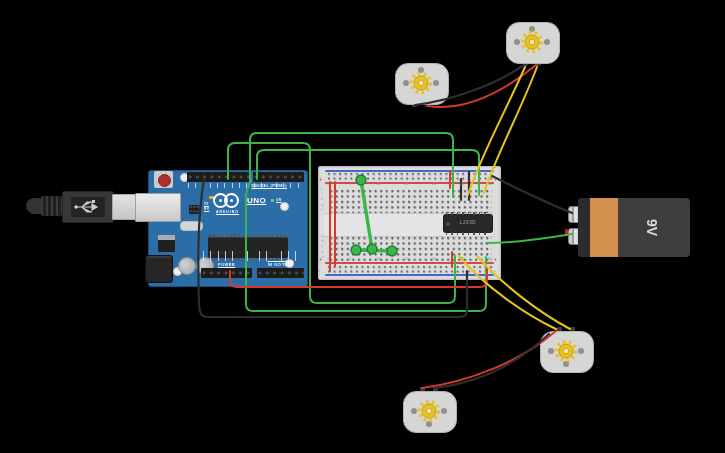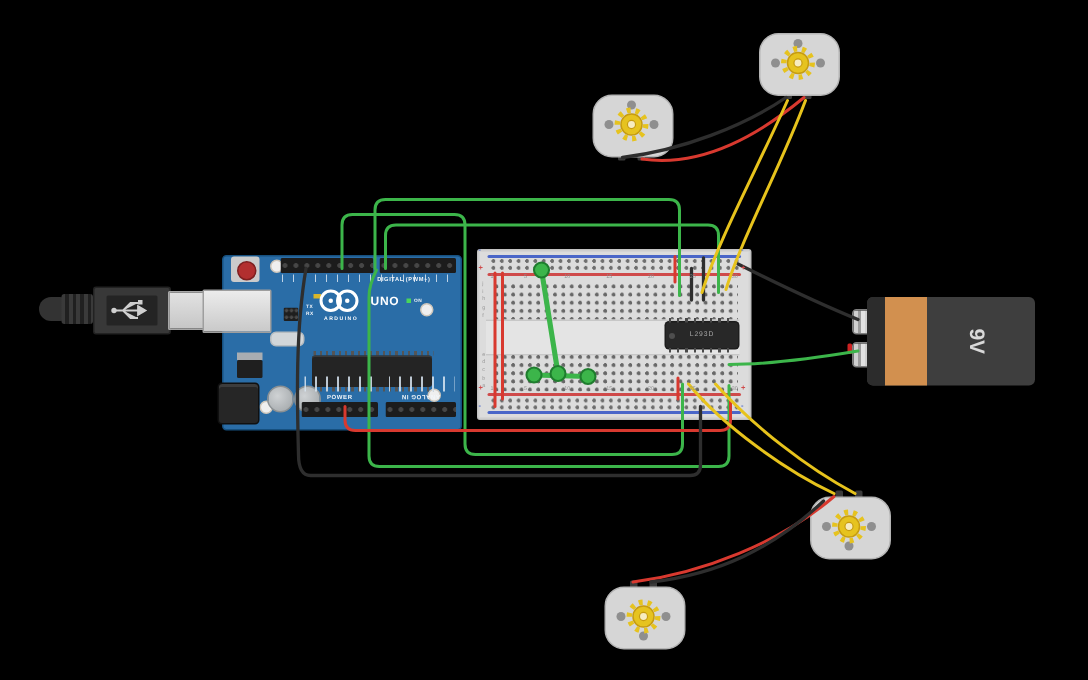--- a/index.html
+++ b/index.html
@@ -4,21 +4,21 @@
 <style>
   html,body{margin:0;padding:0;background:#000;}
   body{font-family:"Liberation Sans",sans-serif;}
   #scene{position:relative;width:725px;height:453px;background:#000;overflow:hidden;}
   .abs{position:absolute;}
   
   #arduino{left:148px;top:170px;width:158px;height:115px;background:#2a6da7;border:1px solid #16507f;border-radius:3px;}
   .hole{width:7px;height:7px;border-radius:50%;background:#efefef;border:1px solid #cfc7bb;}
   .hdr{background:#1c1c1c;background-image:radial-gradient(circle at 3px 5px,#474747 0 1.4px,transparent 1.8px);background-size:7.3px 10px;border-radius:1px;}
   .ticks{background-image:repeating-linear-gradient(90deg,#d9e6f2 0 0.9px,transparent 0.9px 7.3px);opacity:.85;}
-  .microtext{color:#f2f6fa;font-weight:bold;letter-spacing:.4px;}
+  .microtext{color:#f2f6fa;font-weight:bold;letter-spacing:.4px;text-decoration:underline;}
   
   #breadboard{left:318px;top:166px;width:181px;height:112px;background:#dcdcdc;border:1px solid #c2c2c2;border-radius:2px;box-shadow:inset 0 0 0 1px #d4d4d4;}
   .railline{height:1.5px;border-radius:1px;}
   .holes2{background-image:radial-gradient(circle at 2px 2px,#6e6e6e 0 1.1px,transparent 1.4px);background-size:5.6px 4.6px;}
   .holes5{background-image:radial-gradient(circle at 2px 2px,#686868 0 1.15px,transparent 1.45px);background-size:5.58px 5.45px;}
   #channel{left:5px;top:46px;width:169px;height:22px;background:#e4e4e4;border-top:1px solid #c7c7c7;border-bottom:1px solid #c7c7c7;}
   .bb-label{position:absolute;color:#8e8e8e;font-size:3.6px;line-height:3.6px;}
   .bb-sign{position:absolute;font-size:5px;line-height:5px;font-weight:bold;}
   
   #l293d{left:444px;top:215px;width:48px;height:17px;background:#282828;border-radius:2px;box-shadow:0 0 0 1px #1d1d1d;}

